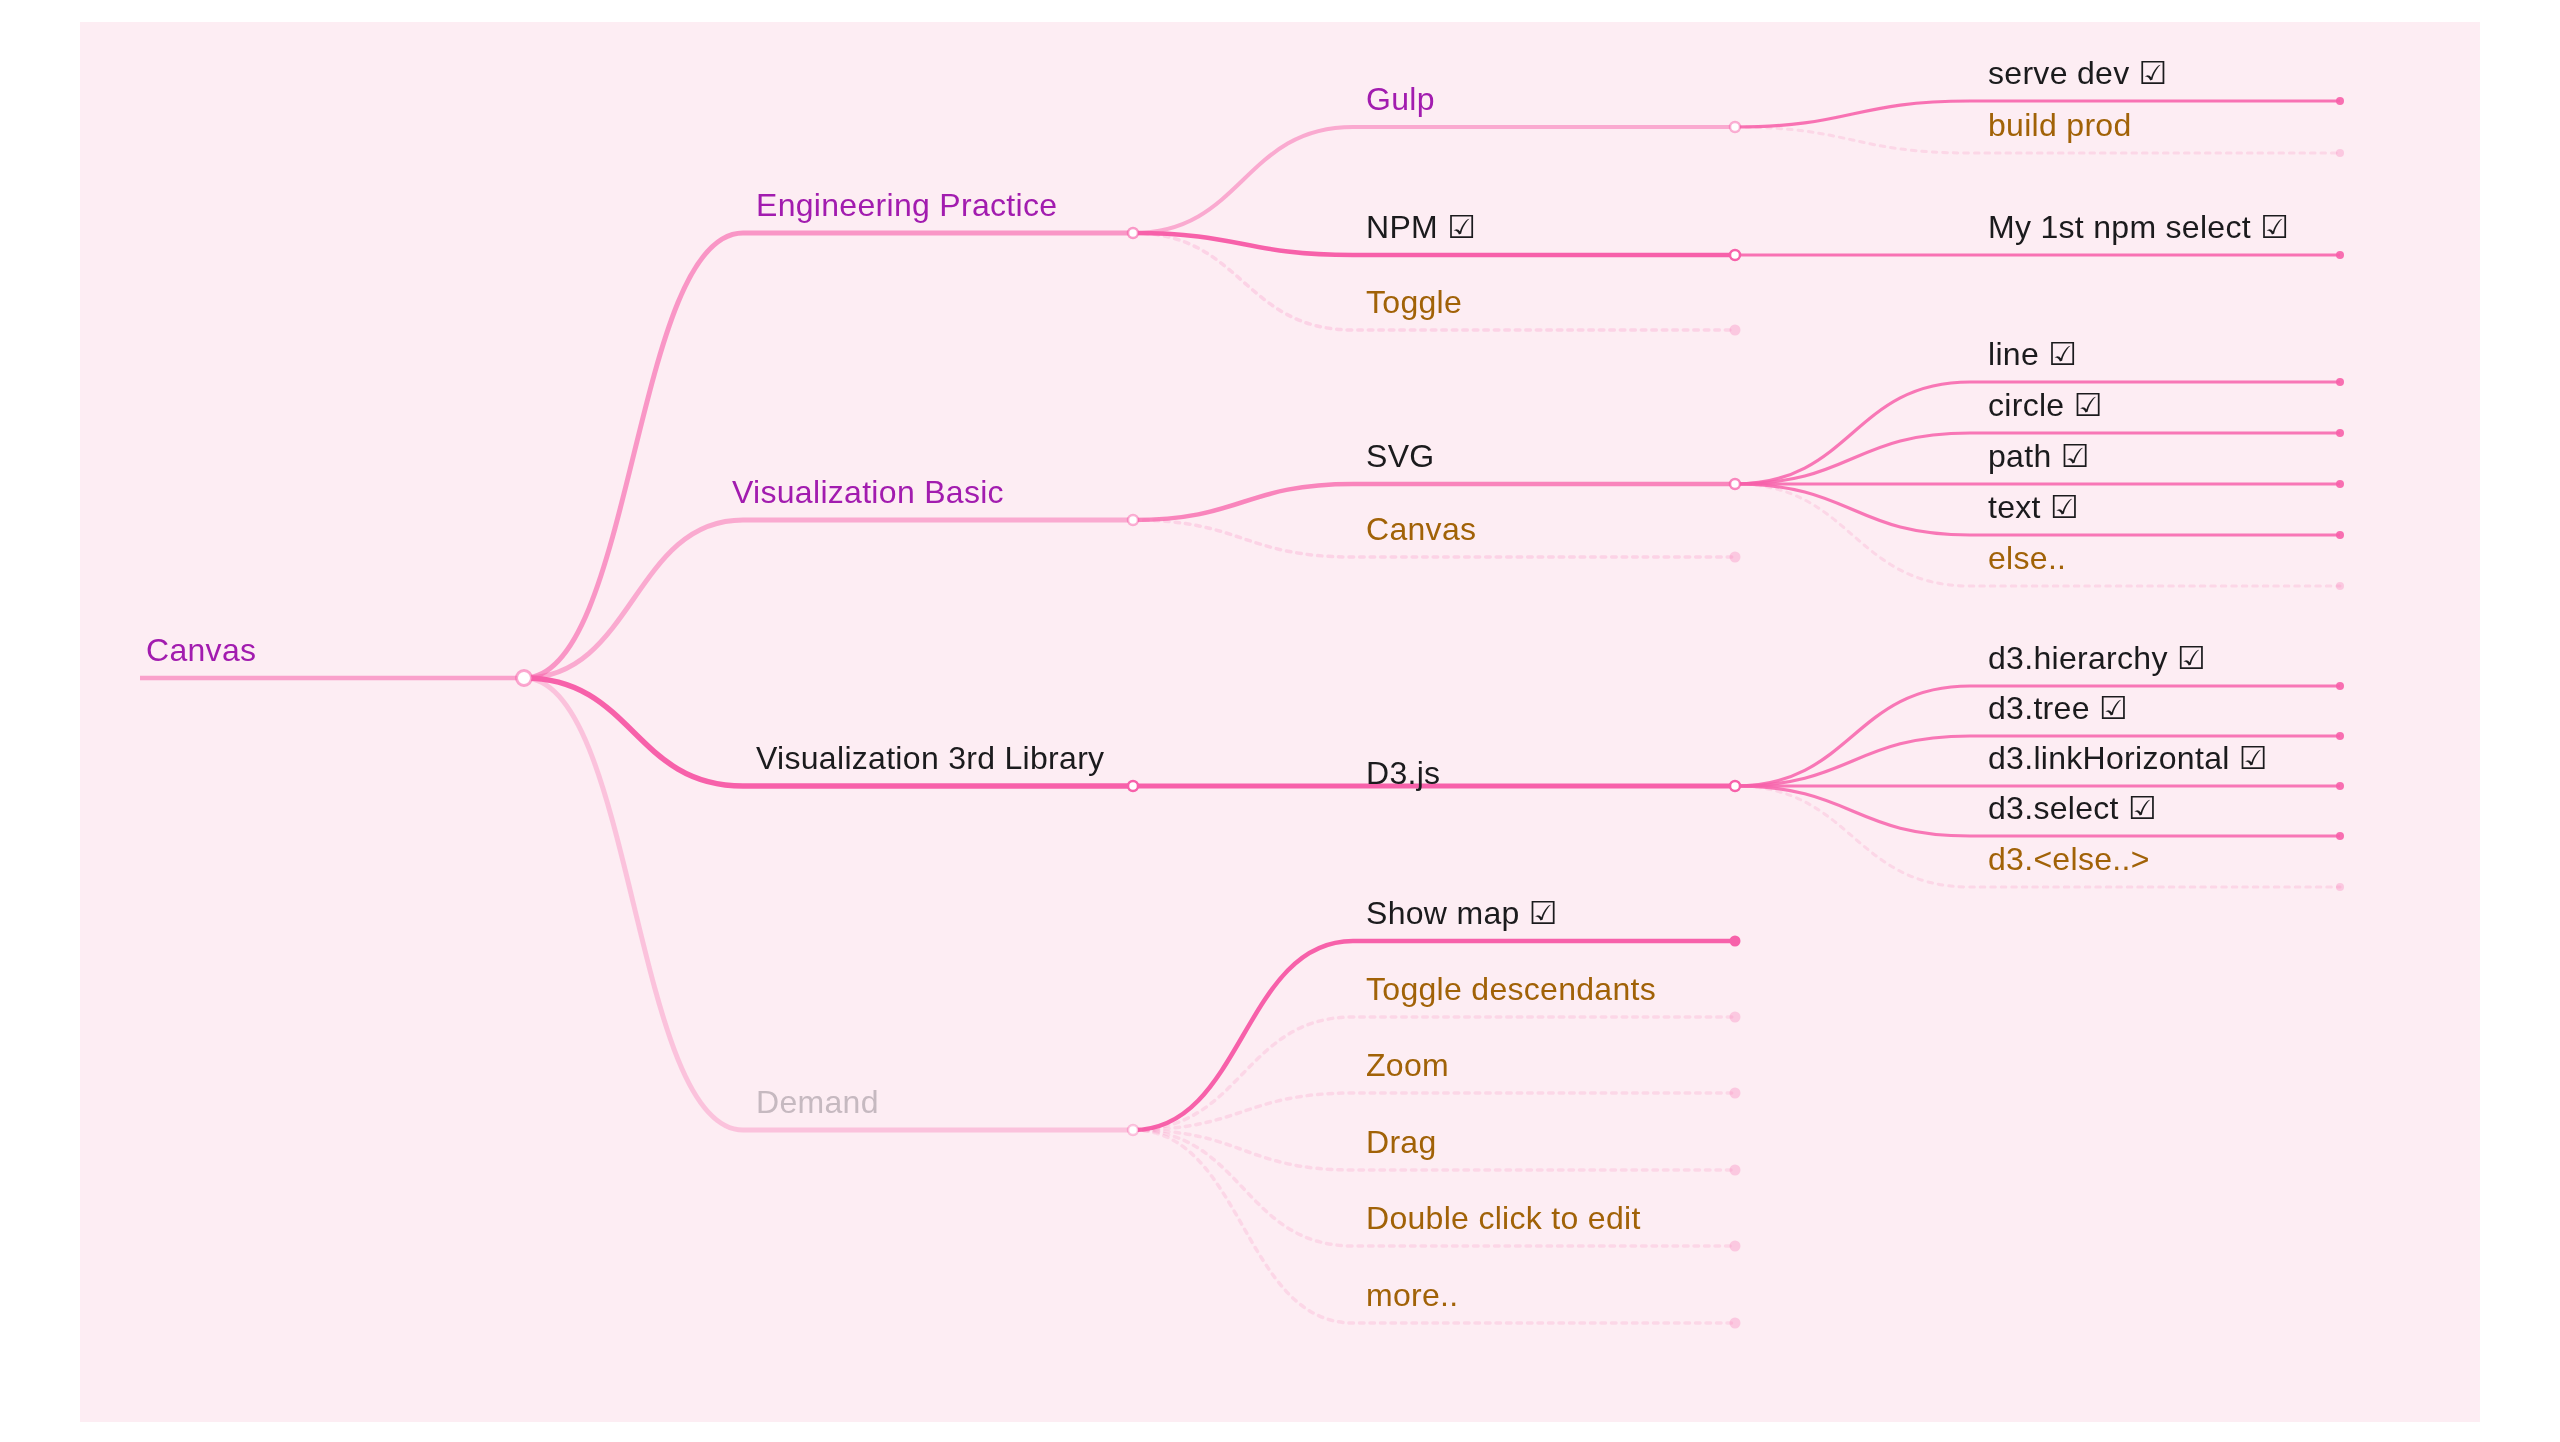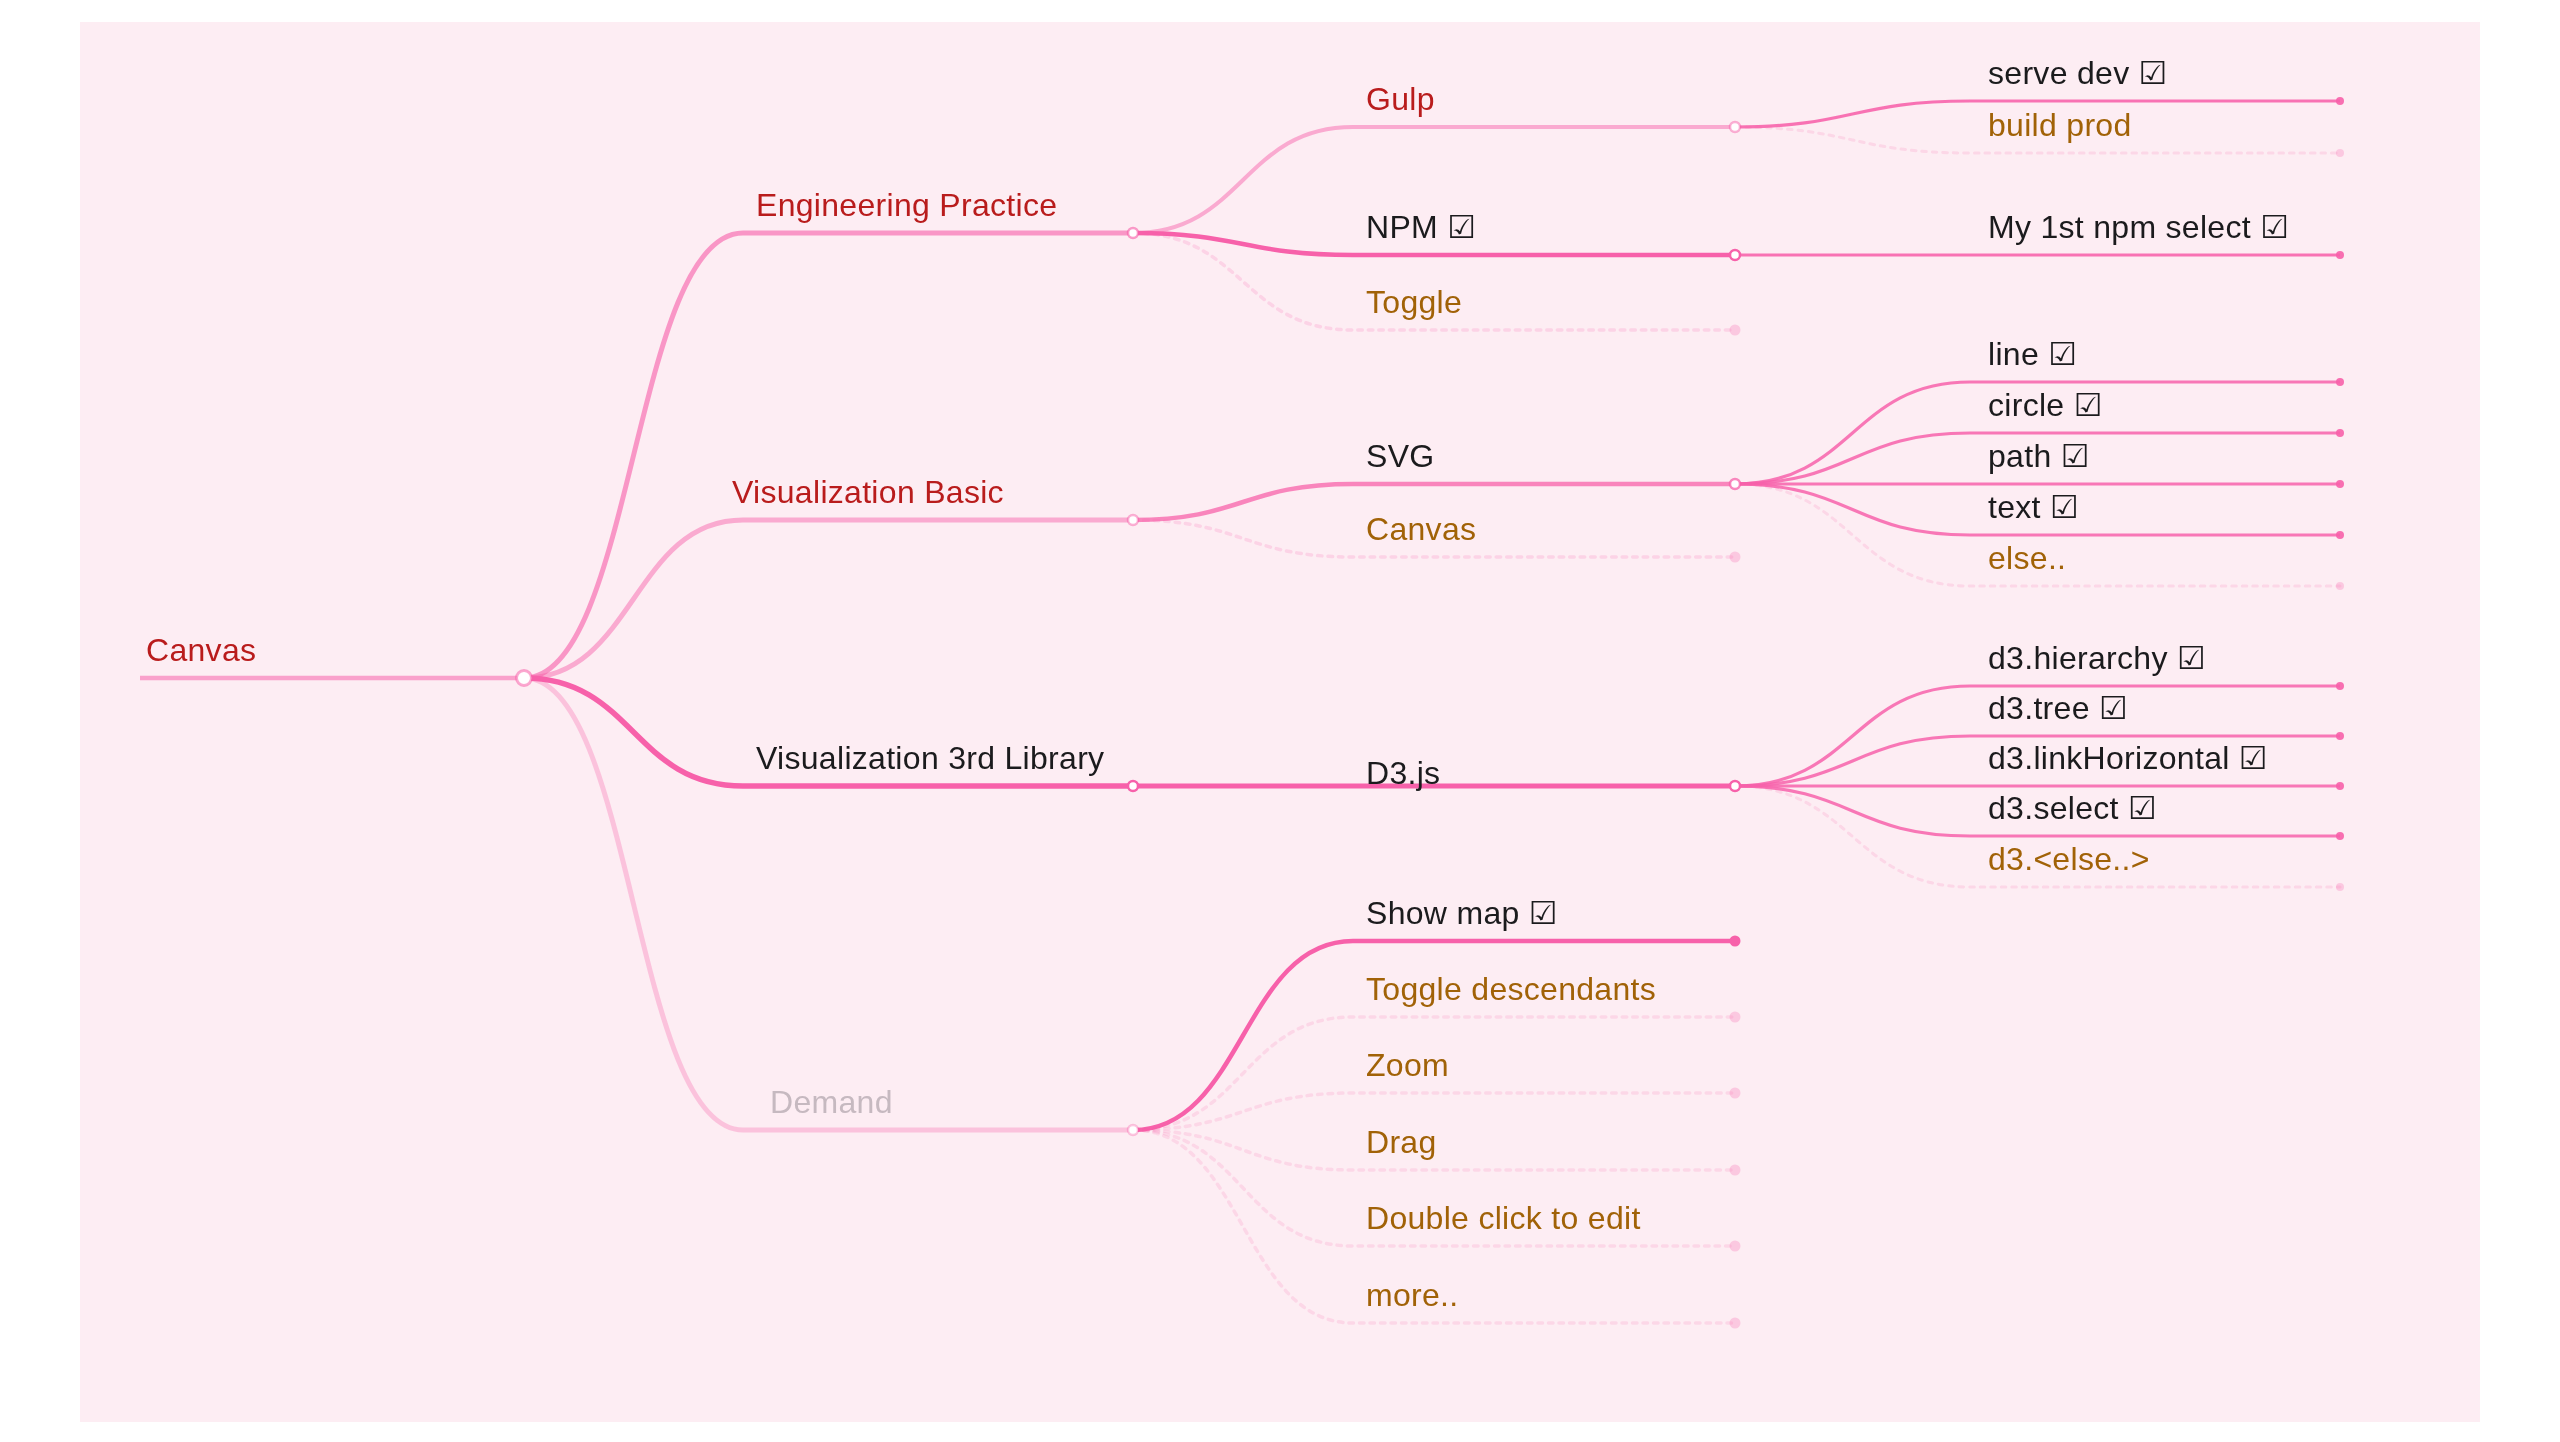--- a/index.html
+++ b/index.html
@@ -12,22 +12,22 @@
     position:absolute;left:80px;top:22px;width:2400px;height:1400px;
     background:#fdedf3;
   }
   .canvas svg{position:absolute;left:0;top:0;}
   .labels{position:absolute;left:0;top:0;width:100%;height:100%;}
   .label{
     position:absolute;font-size:32px;line-height:36px;white-space:nowrap;
     letter-spacing:0.3px;cursor:default;
   }
   .state-done  {color:#1b1b1d;}
-  .state-normal{color:#b91c1c;}
-  .state-dim   {color:#c6b9c0;margin-left:14px;}
+  .state-normal{color:#a21caf;}
+  .state-dim   {color:#c6b9c0;}
   .state-muted {color:#a16207;text-align:center;}
 </style>
 </head>
 <body>
 
 <div class="page">
   <div class="canvas">
     <svg id="links-svg" width="2400" height="1400" viewBox="0 0 2400 1400">
         <path d="M 60 656 L 444 656" fill="none" stroke="rgba(247,97,170,0.55)" stroke-width="4.5"></path>
         <path d="M 444 656 C 553.5 656, 553.5 211, 663 211 L 1053 211" fill="none" stroke="rgba(247,97,170,0.62)" stroke-width="5"></path>

